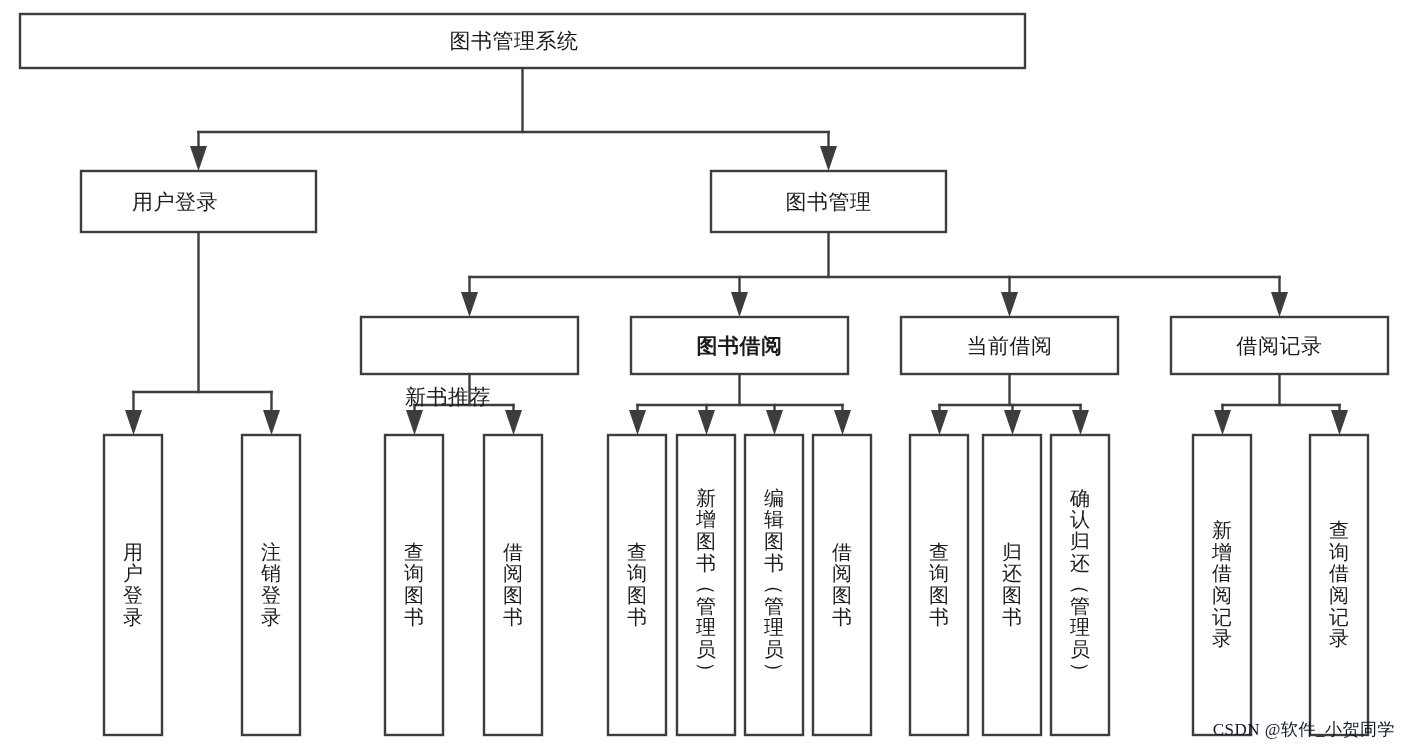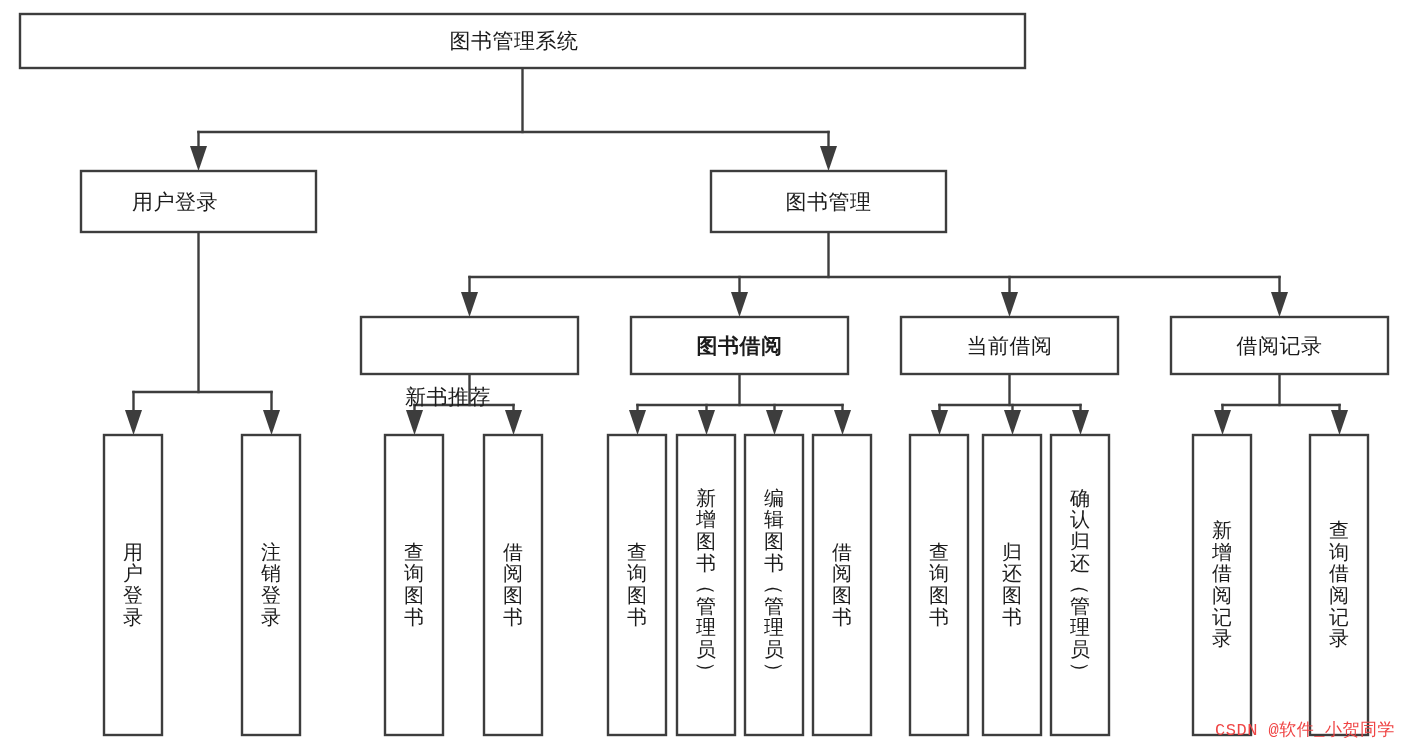--- a/index.html
+++ b/index.html
@@ -66,24 +66,24 @@
     display: block;
   }
   .node-label-v span.paren {
     transform: rotate(90deg);
   }
   .watermark {
     position: absolute;
     right: 10px;
     bottom: 6px;
     font-size: 17px;
-    color: #ef4444;
+    color: #0f172a;
     letter-spacing: 0.5px;
     white-space: nowrap;
-    font-family: Liberation Mono, monospace;
+    font-family: Liberation Serif, serif;
     text-align: center;
   }
 </style>
 </head>
 <body>
 
 <div id="diagram-root">
 
   <svg id="flow-svg" viewBox="0 0 1405 747">
 

